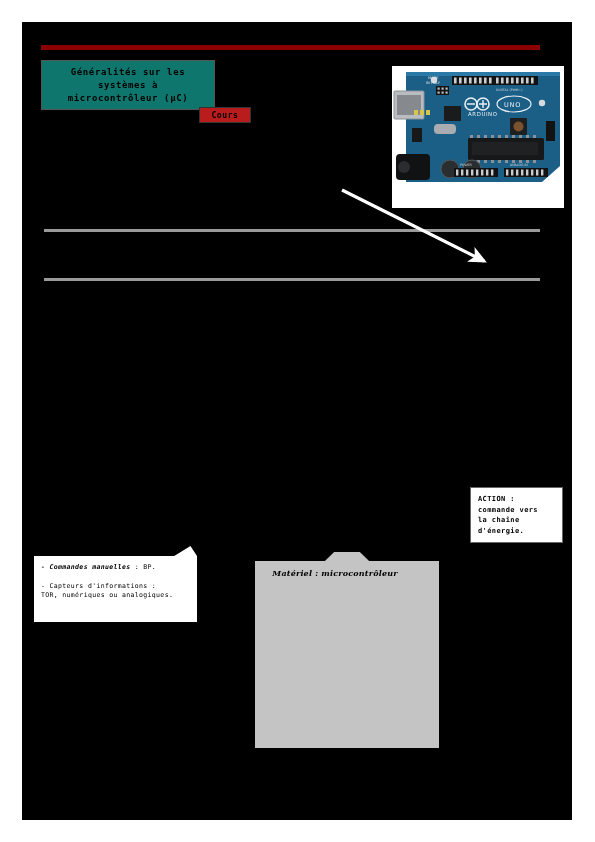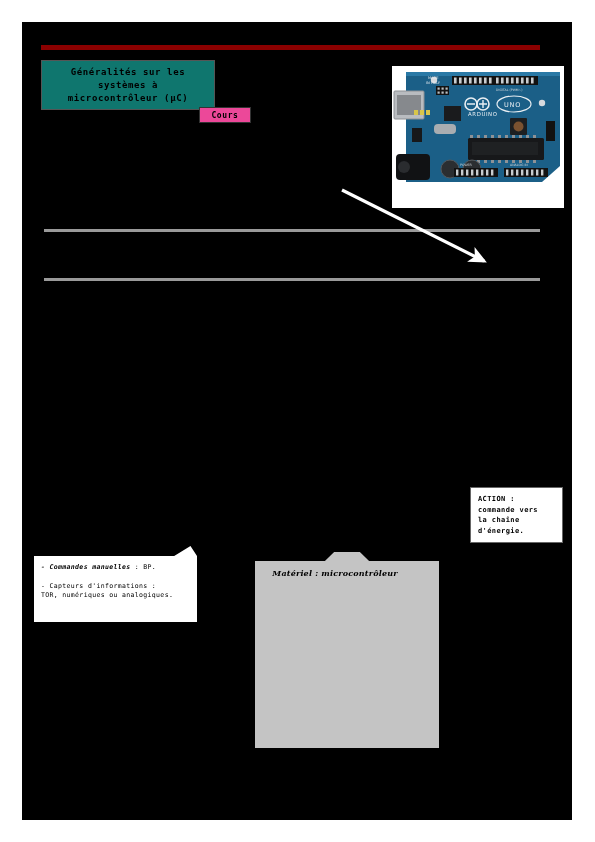--- a/index.html
+++ b/index.html
@@ -39,21 +39,21 @@
     font-weight:bold;text-align:center;
     letter-spacing:0.6px;
     font-family:"DejaVu Sans Mono", monospace;
     padding:0 4px;
   }
 
   
   .cours-box{
     position:absolute;left:199px;top:107px;
     width:52px;height:16px;
-    background:#ec4899;
+    background:#b91c1c;
     border:1px solid #333;
     box-sizing:border-box;
     display:flex;align-items:center;justify-content:center;
   }
   .cours-text{
     color:#000;font-size:8px;font-weight:bold;letter-spacing:0.6px;
     font-family:"DejaVu Sans Mono", monospace;
   }
 
   

